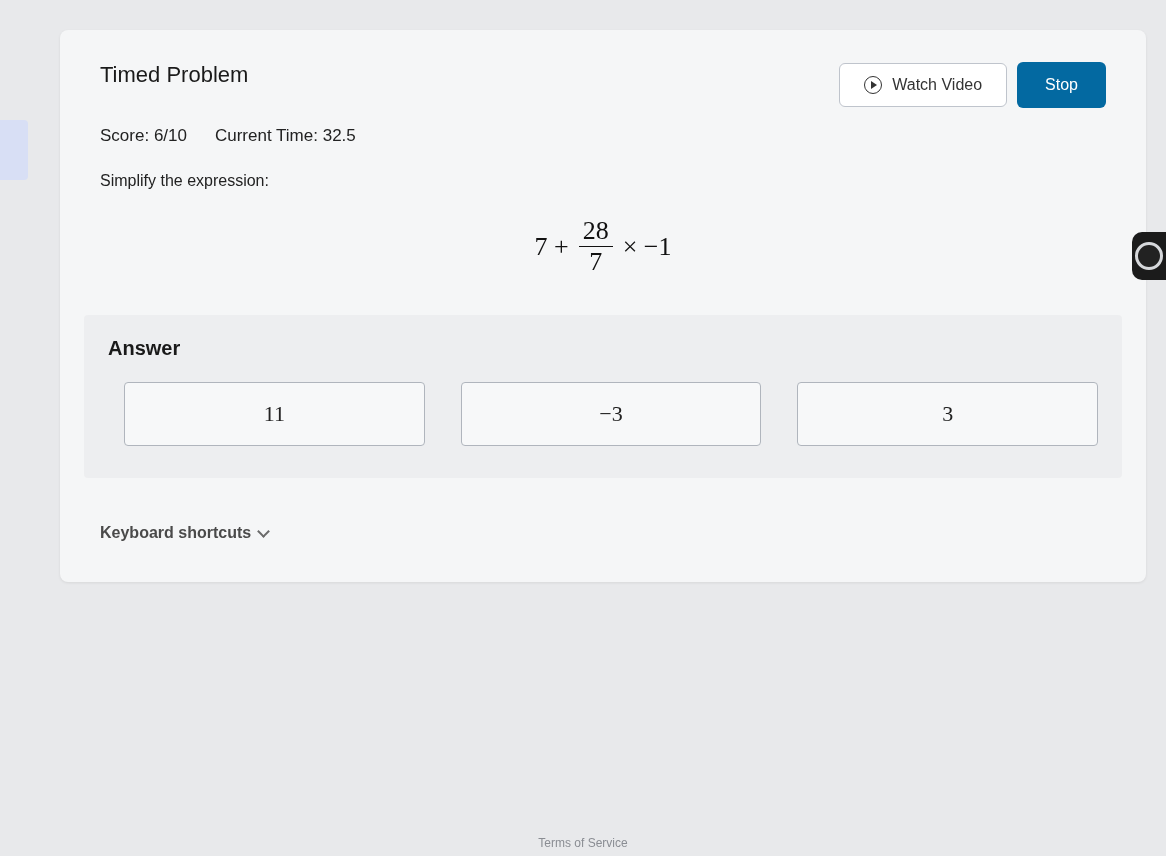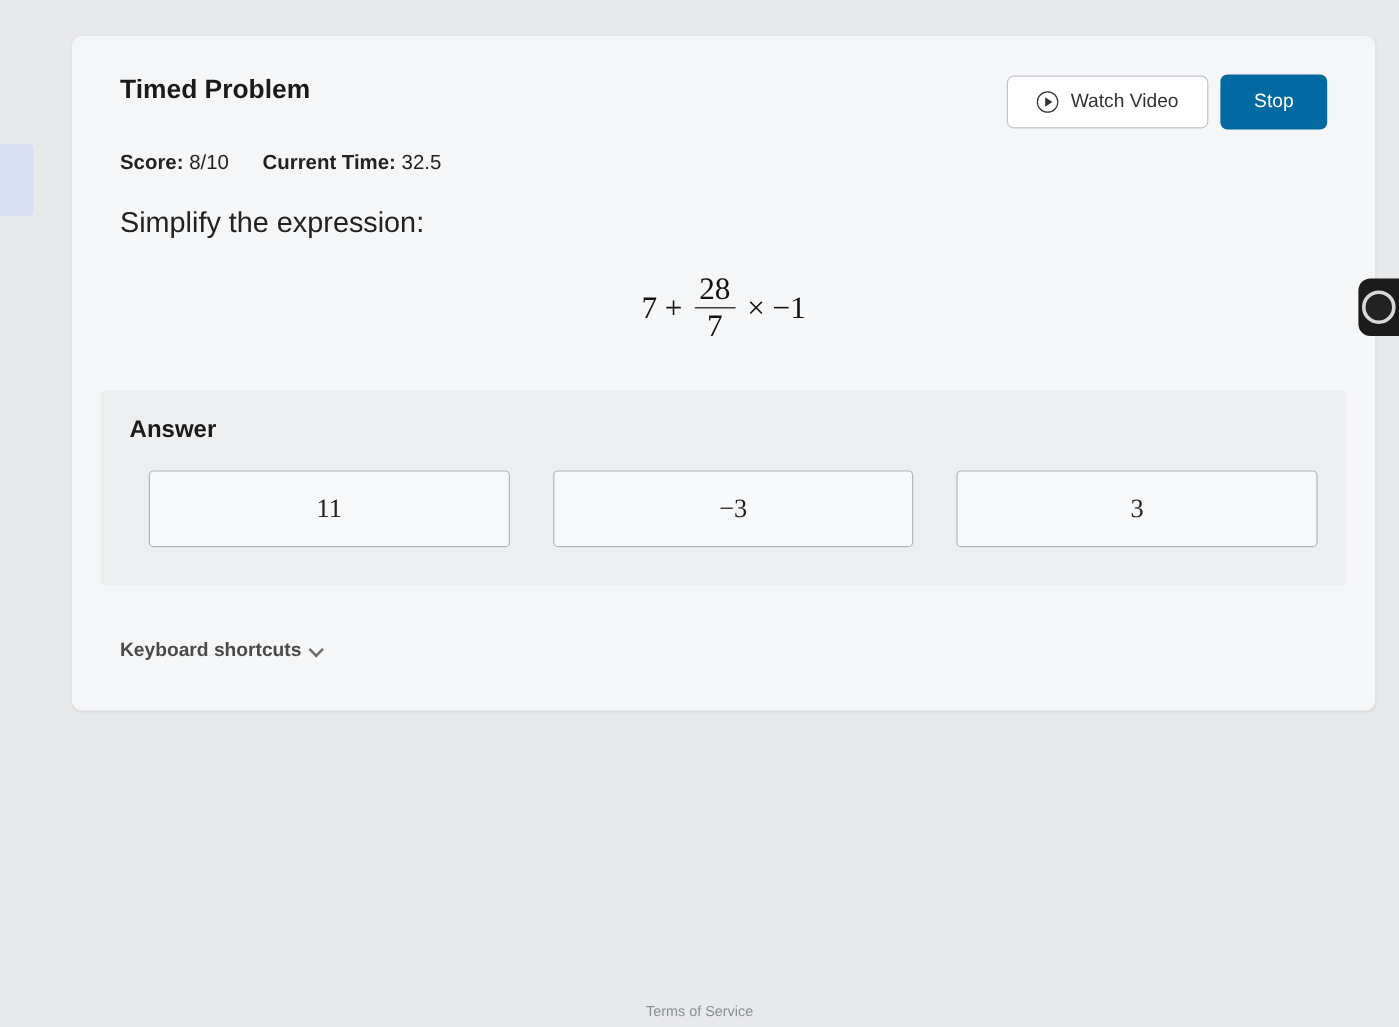--- a/index.html
+++ b/index.html
@@ -25,21 +25,21 @@
       box-shadow: 0 1px 3px rgba(0,0,0,0.08);
     }
     .header-row {
       display: flex;
       justify-content: space-between;
       align-items: flex-start;
       margin-bottom: 18px;
     }
     .title {
       font-size: 22px;
-      font-weight: 700;
+      font-weight: 400;
       color: #1a1a1a;
     }
     .header-buttons {
       display: flex;
       gap: 10px;
       align-items: center;
     }
     .watch-video-btn {
       background: #fff;
       border: 1px solid #bfc4cc;
@@ -80,25 +80,25 @@
       cursor: pointer;
     }
     .meta-row {
       display: flex;
       gap: 28px;
       margin-bottom: 26px;
       font-size: 17px;
       color: #222;
     }
     .meta-label {
-      font-weight: 700;
+      font-weight: 400;
       text-align: center;
     }
     .prompt {
-      font-size: 24px;
+      font-size: 16px;
       color: #222;
       margin-bottom: 28px;
     }
     .expression {
       text-align: center;
       font-family: 'Times New Roman', Georgia, serif;
       font-size: 26px;
       color: #111;
       margin-bottom: 40px;
       display: flex;
@@ -223,21 +223,21 @@
           </span>
           <span>Watch Video</span>
         </button>
         <button class="stop-btn">Stop</button>
       </div>
     </div>
 
     <div class="meta-row">
       <div>
         <span class="meta-label">Score:</span>
-        <span>8/10</span>
+        <span>6/10</span>
       </div>
       <div>
         <span class="meta-label">Current Time:</span>
         <span>32.5</span>
       </div>
     </div>
 
     <div class="prompt">Simplify the expression:</div>
 
     <div class="expression">

